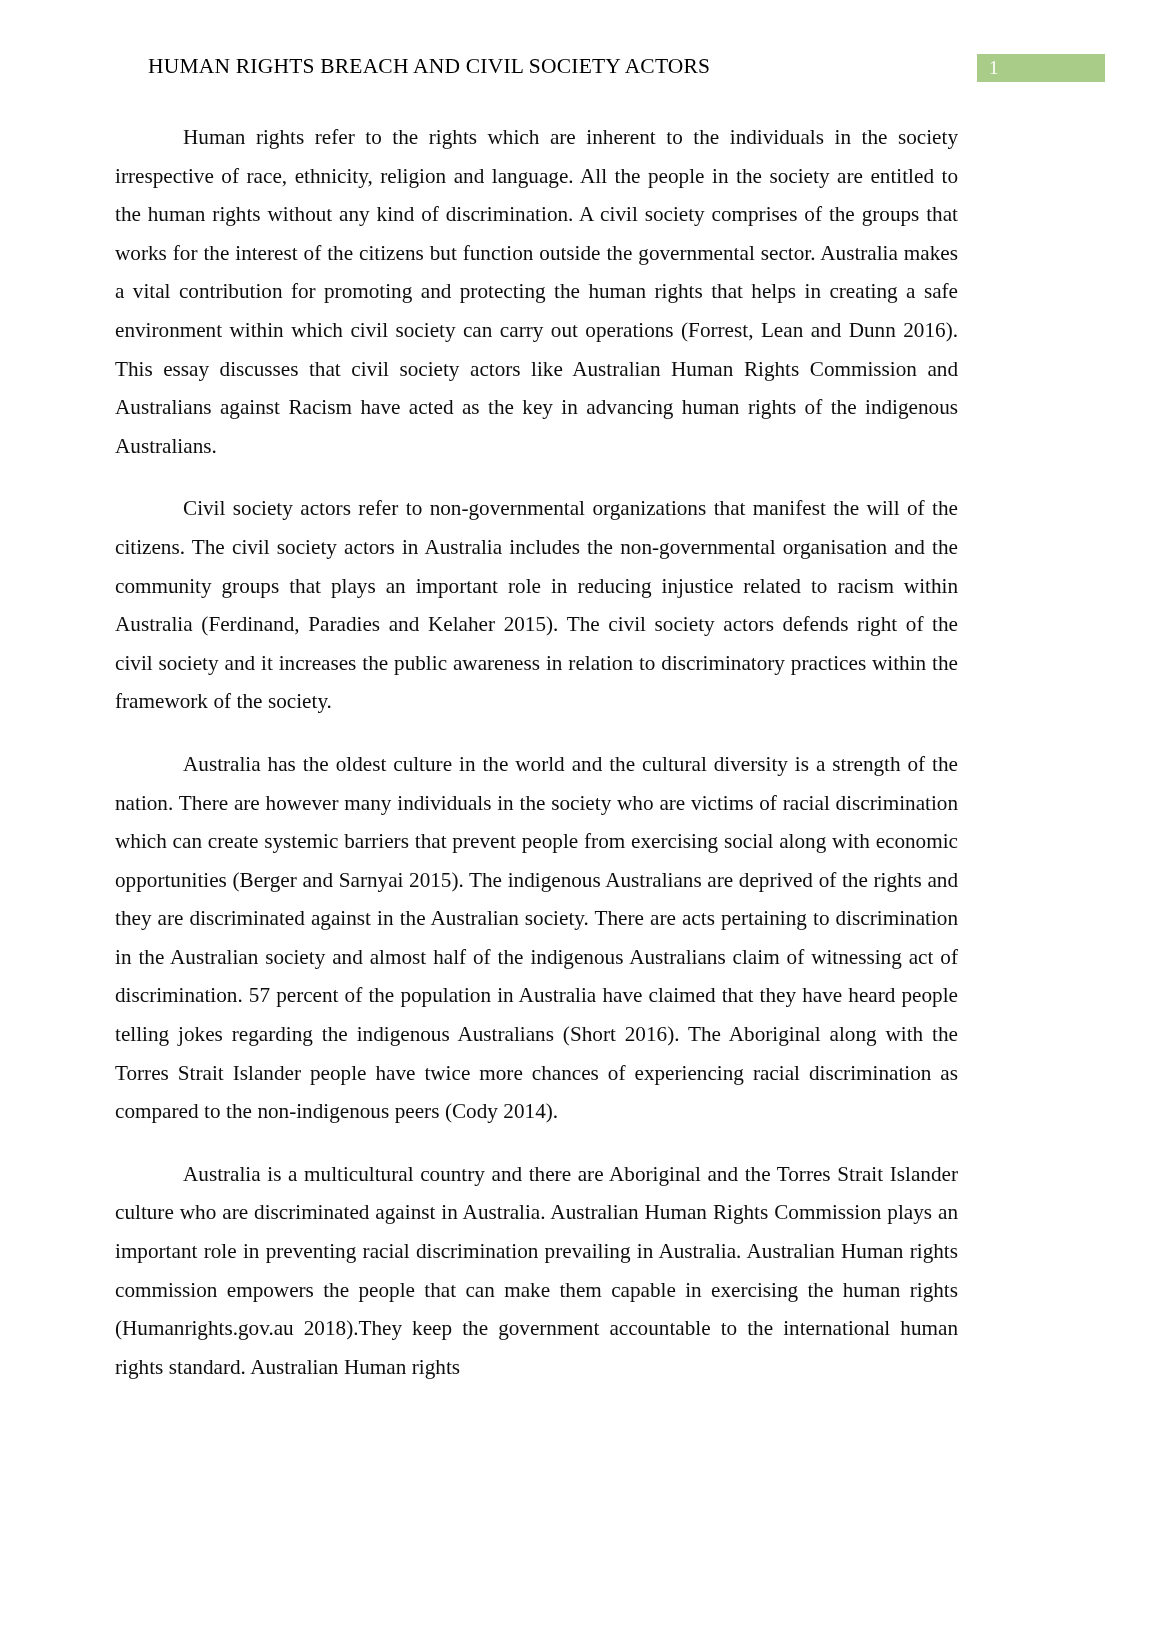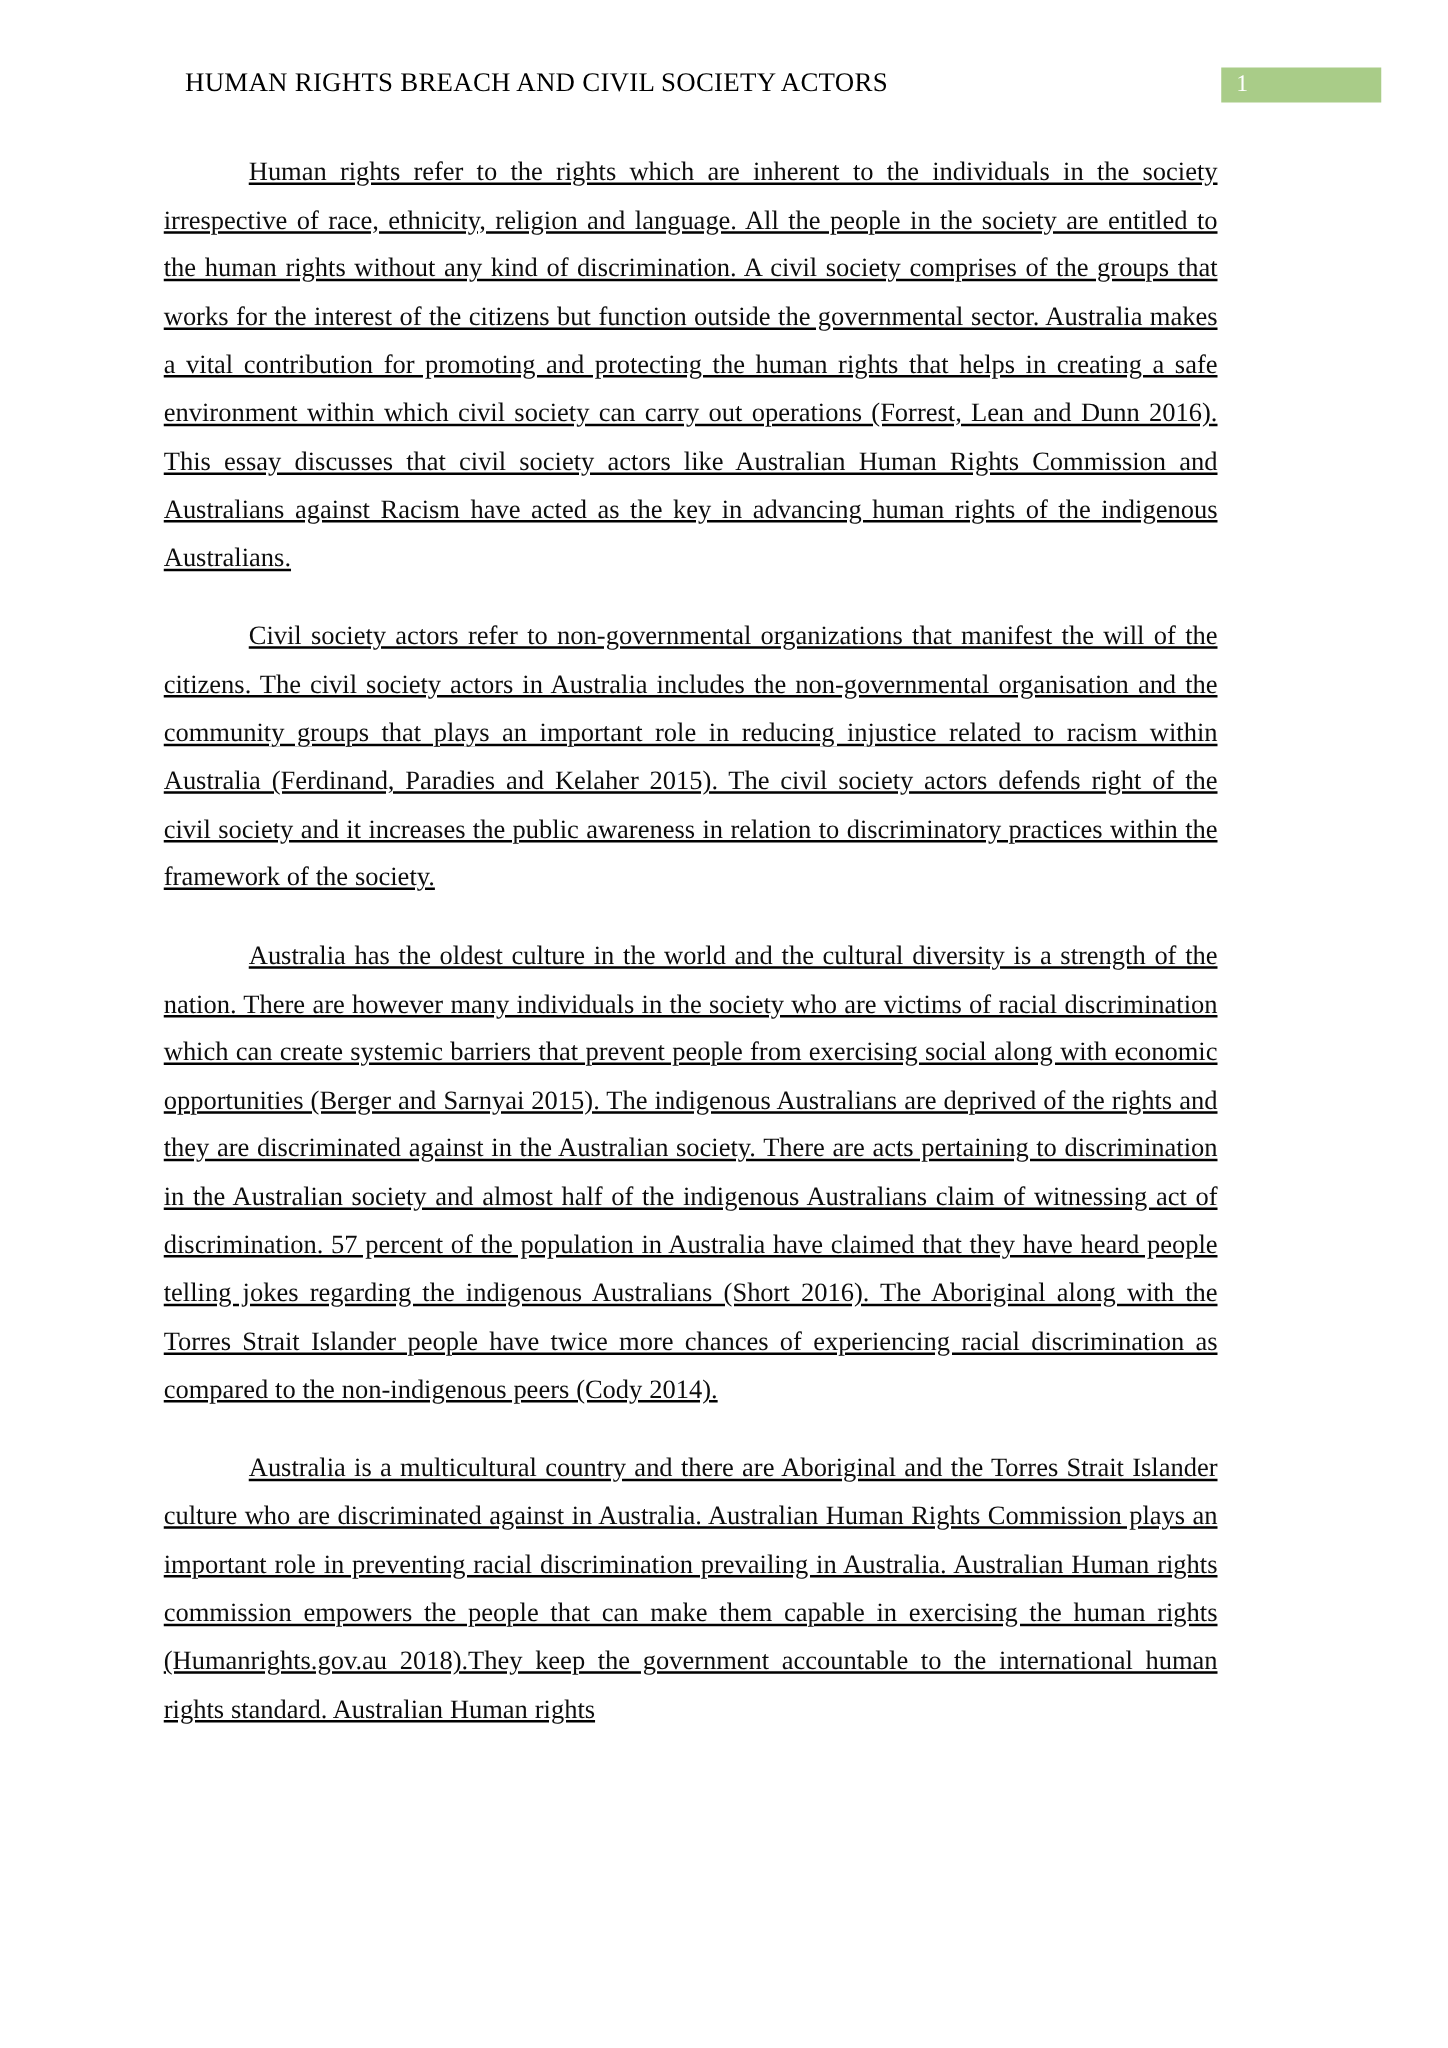--- a/index.html
+++ b/index.html
@@ -51,24 +51,23 @@
     position: absolute;
     left: 12px;
     top: 2px;
     font-size: 19px;
     line-height: 24px;
     color: #ffffff;
   }
   
   .doc-body {
     position: absolute;
-    left: 131px;
+    left: 115px;
     top: 118px;
     width: 843px;
-    text-decoration: underline;
   }
   p.para {
     margin: 0 0 0 0;
     text-align: justify;
     text-justify: inter-word;
     text-indent: 68px;
     font-size: 21.2px;
     line-height: 38.6px;
     color: #0d0d0d;
     hyphens: none;

